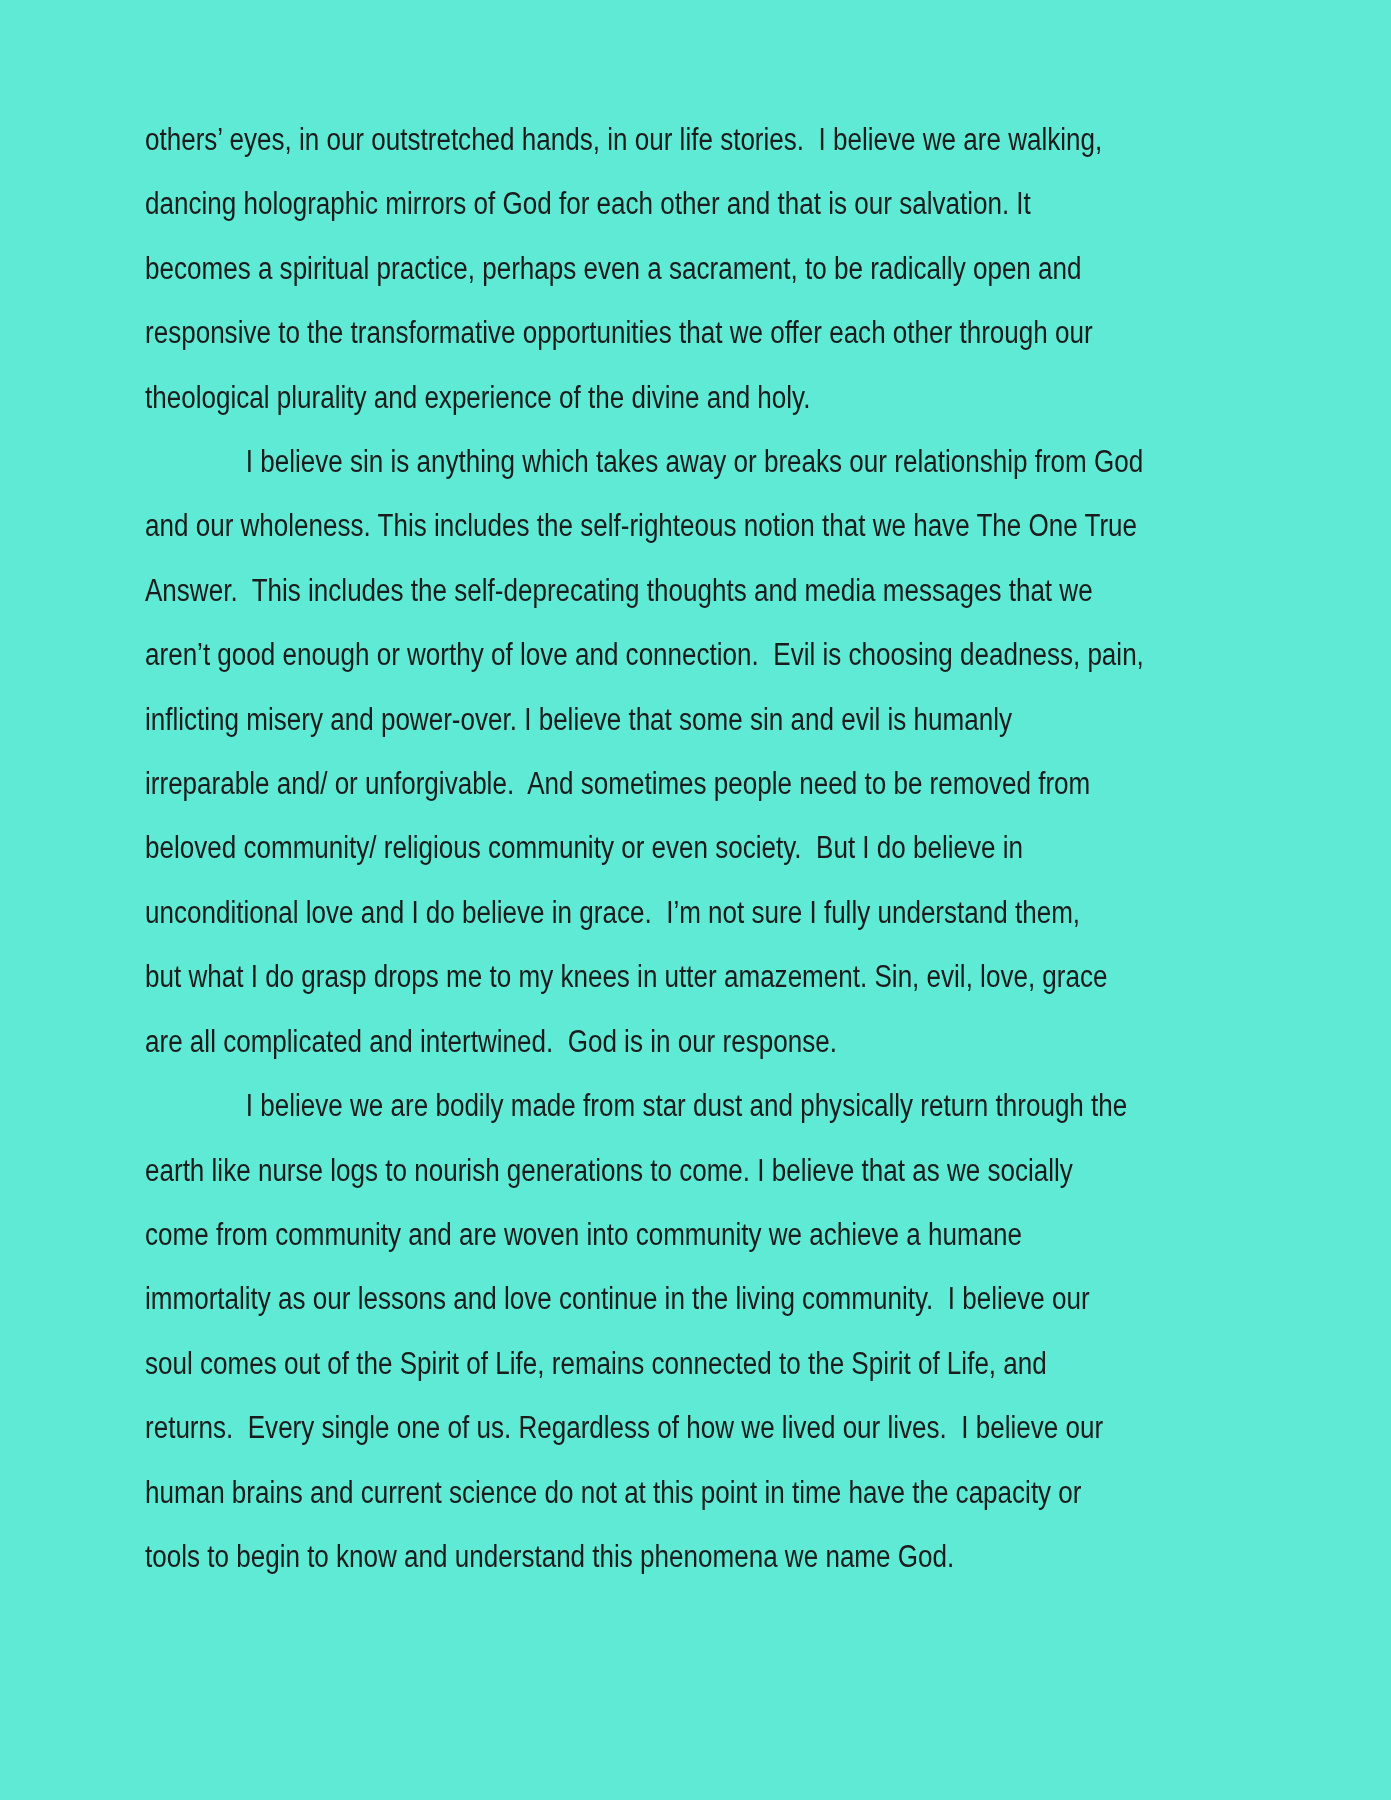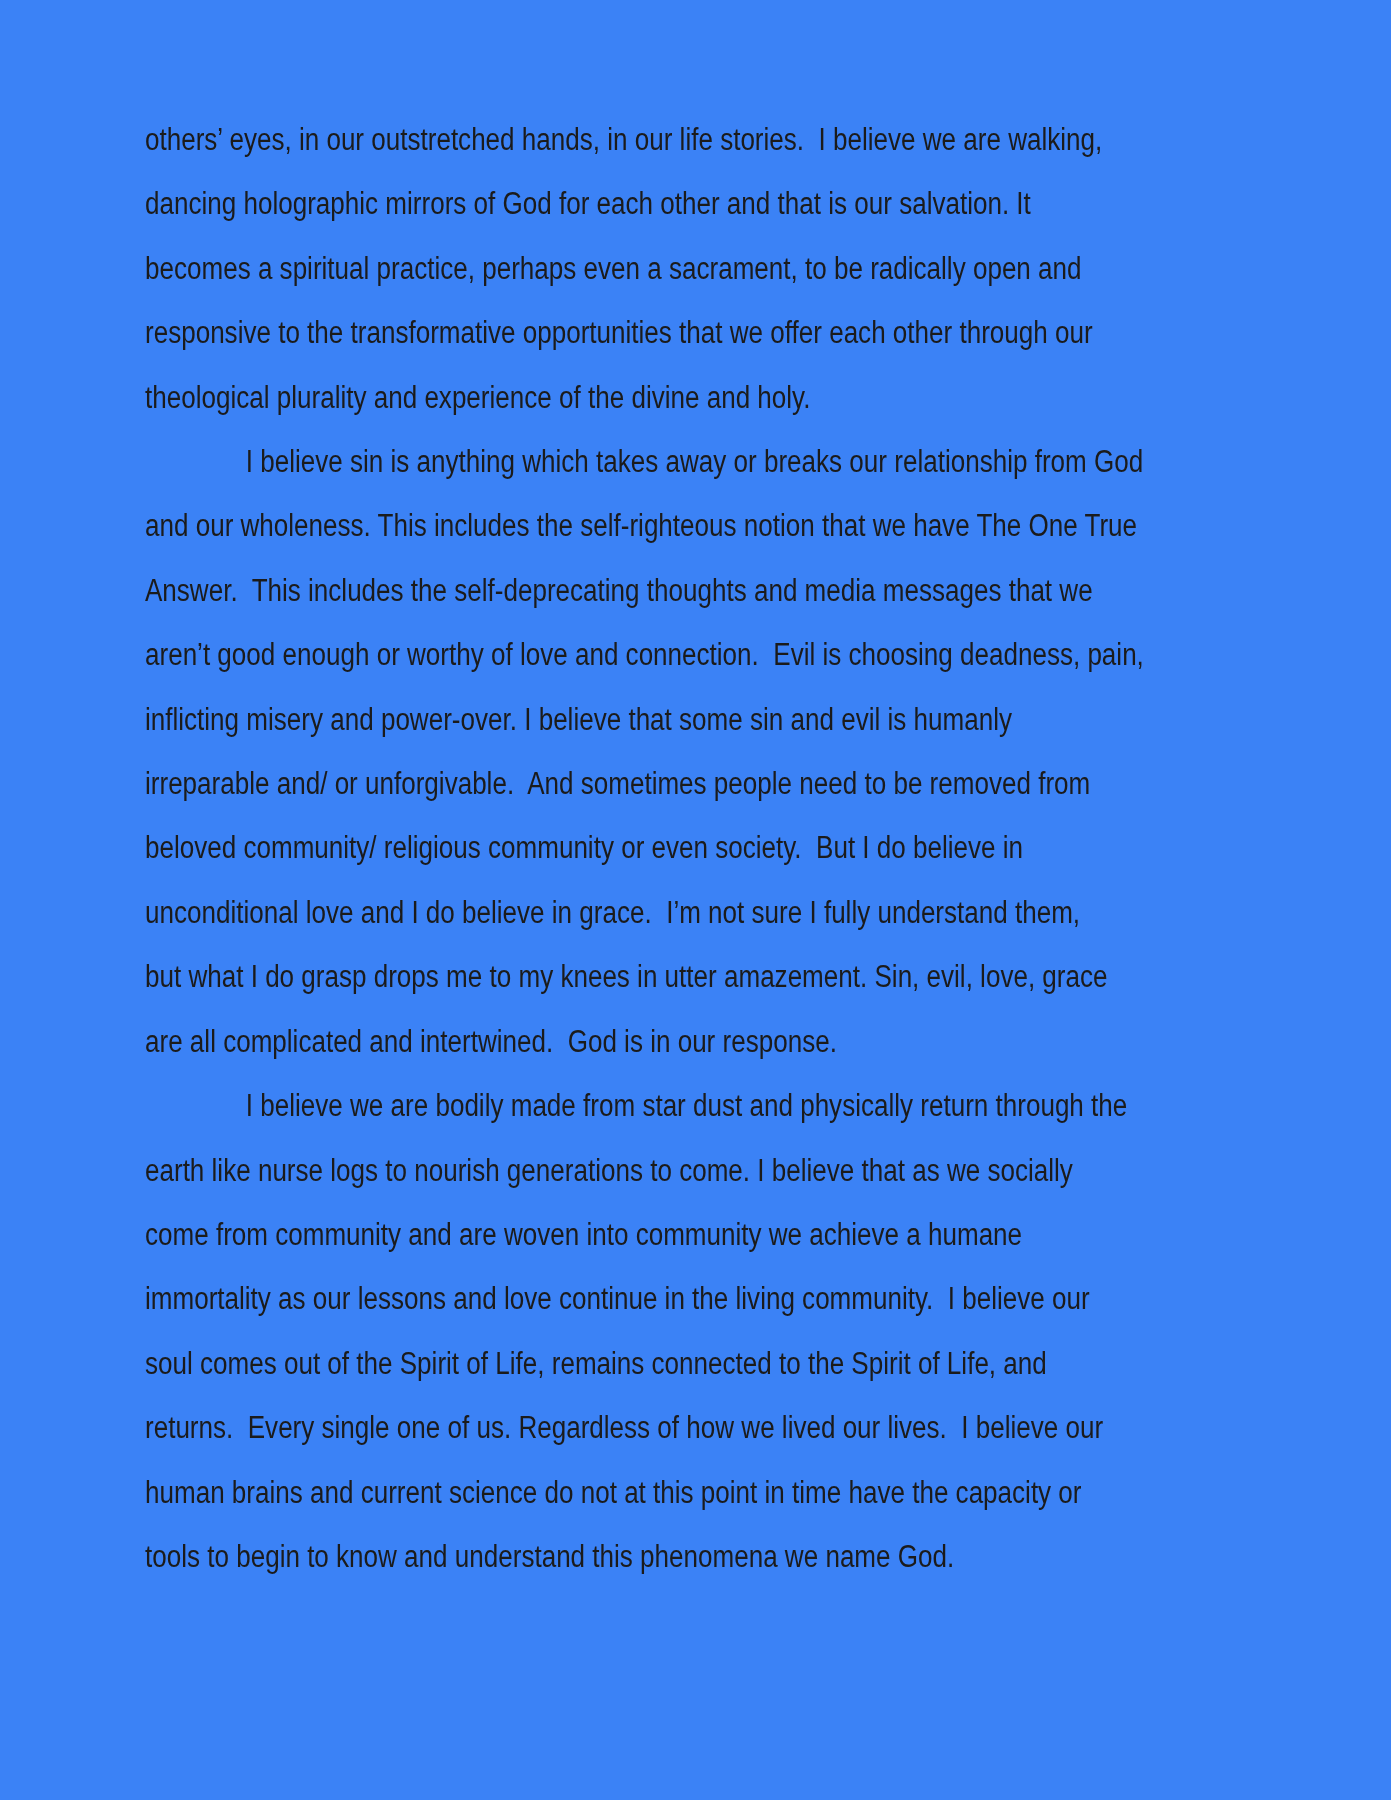--- a/index.html
+++ b/index.html
@@ -4,21 +4,21 @@
 <style>
   html, body {
     margin: 0;
     padding: 0;
     background: #ffffff;
   }
   .page {
     position: relative;
     width: 1391px;
     height: 1800px;
-    background: #3b82f6;
+    background: #5eead4;
     overflow: hidden;
     font-family: "Liberation Sans", "DejaVu Sans", sans-serif;
     color: #1b1b1b;
   }
   .text-block {
     position: absolute;
     left: 145px;
     top: 108px;
     width: 1240px;
   }

